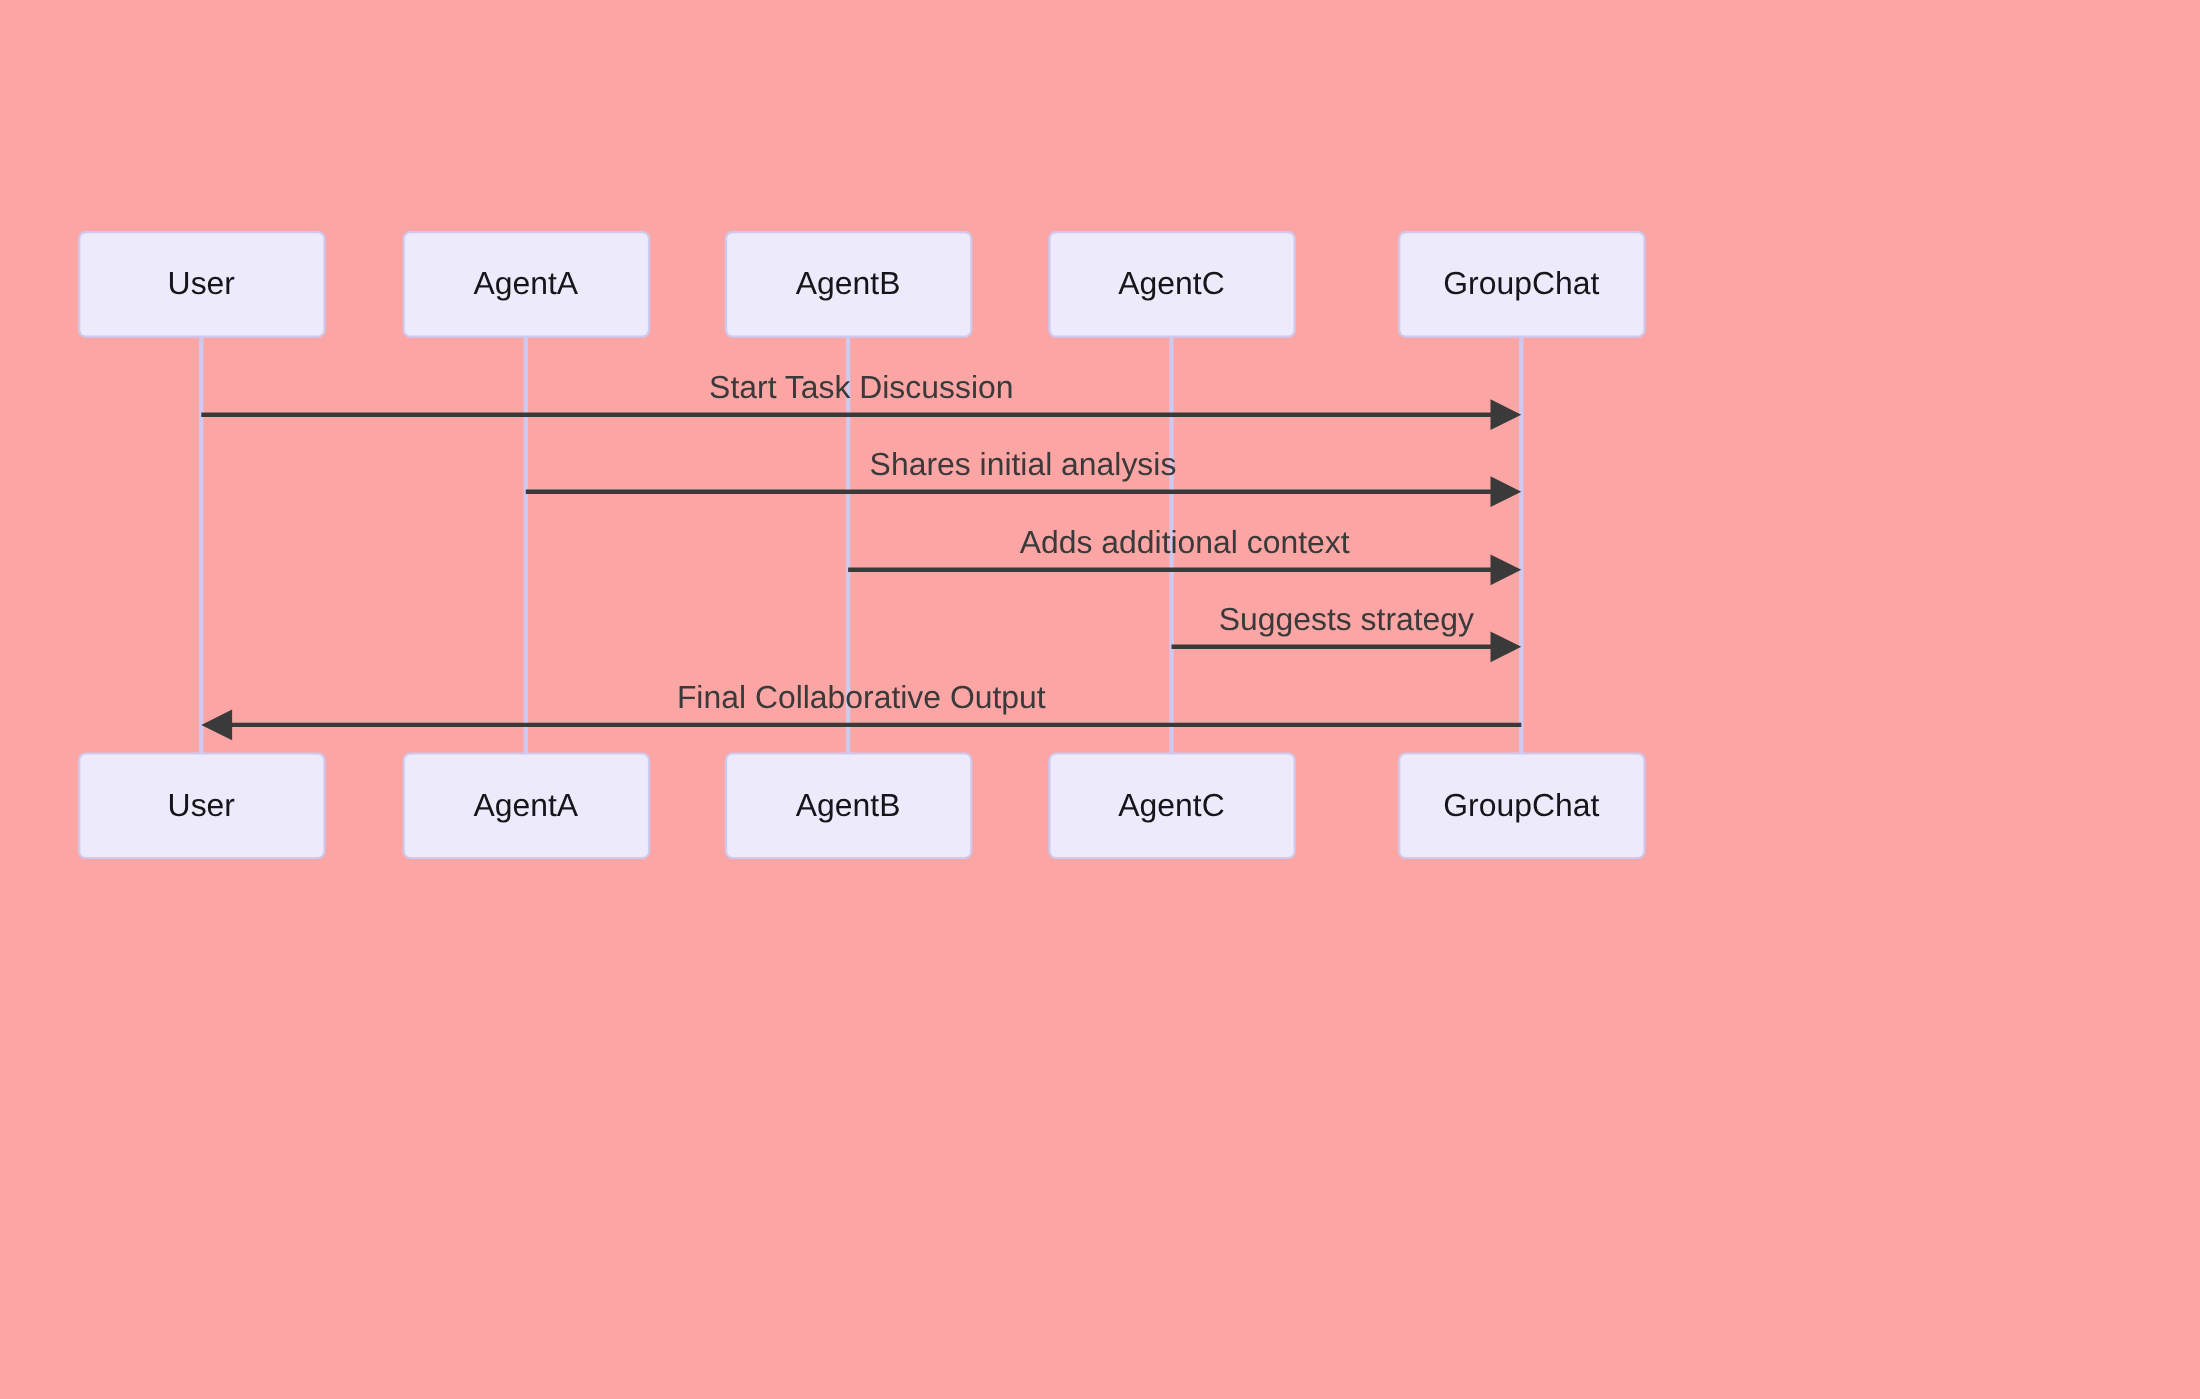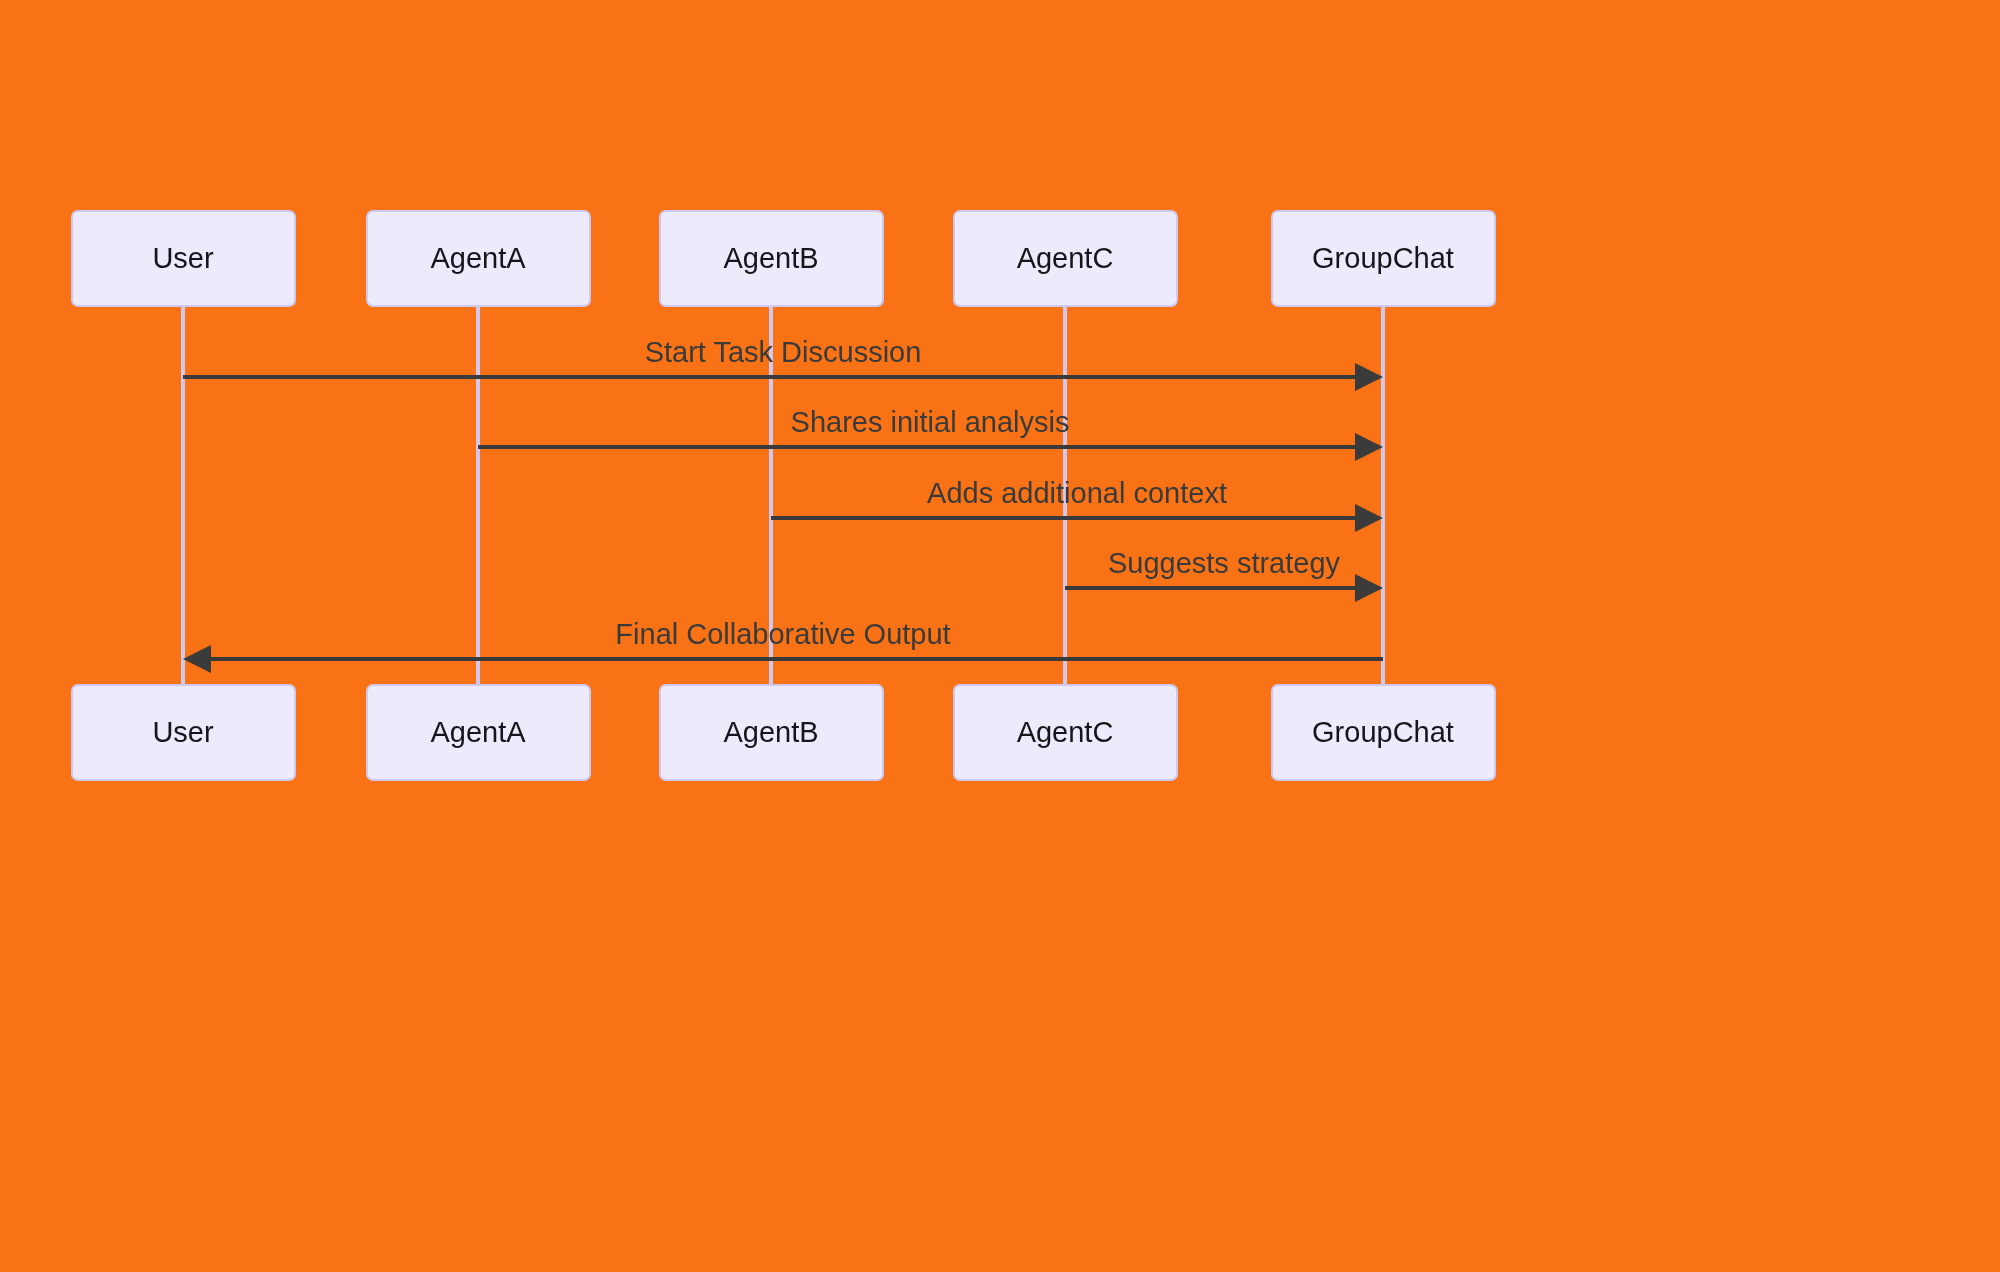--- a/index.html
+++ b/index.html
@@ -10,21 +10,21 @@
   body {
     width: 2000px;
     height: 1272px;
     overflow: hidden;
     font-family: "Liberation Sans", sans-serif;
   }
   #diagram-root {
     position: relative;
     width: 2000px;
     height: 1272px;
-    background: #f97316;
+    background: #fca5a5;
   }
   svg#sequence-diagram {
     display: block;
     width: 2000px;
     height: 1272px;
   }
   .actor-box {
     fill: #ECEAFB;
     stroke: #CEC9EE;
     stroke-width: 2;

